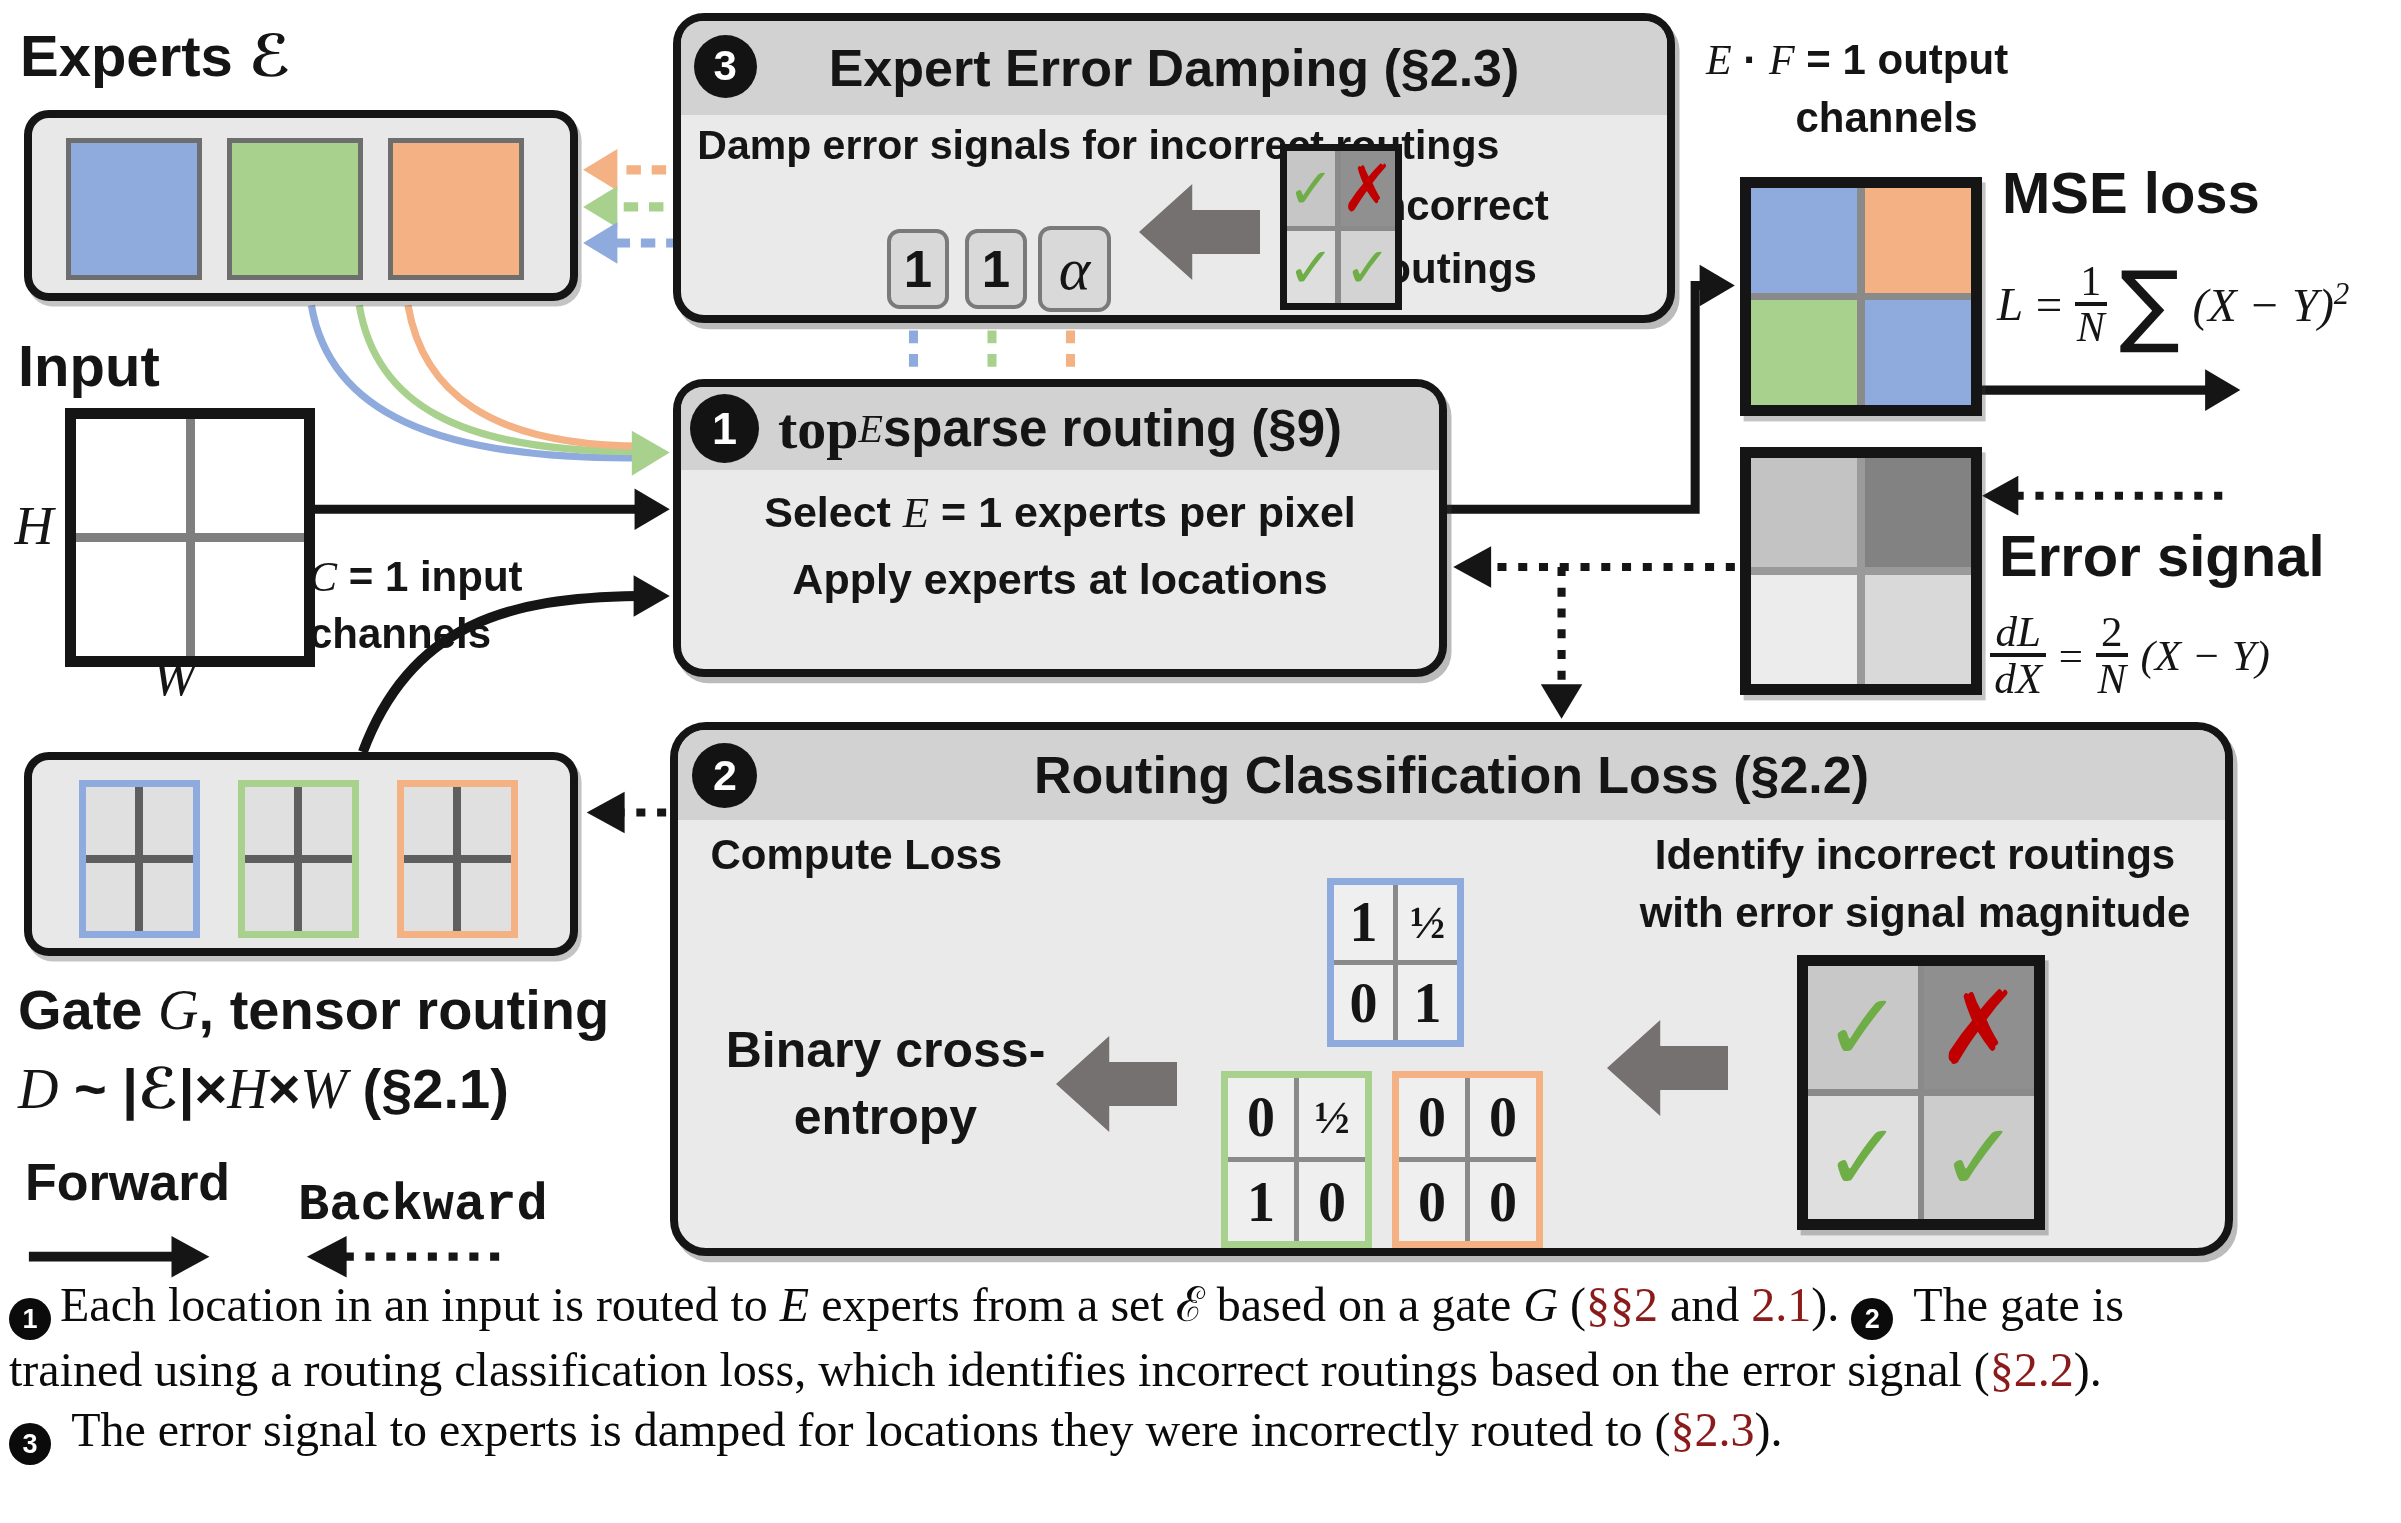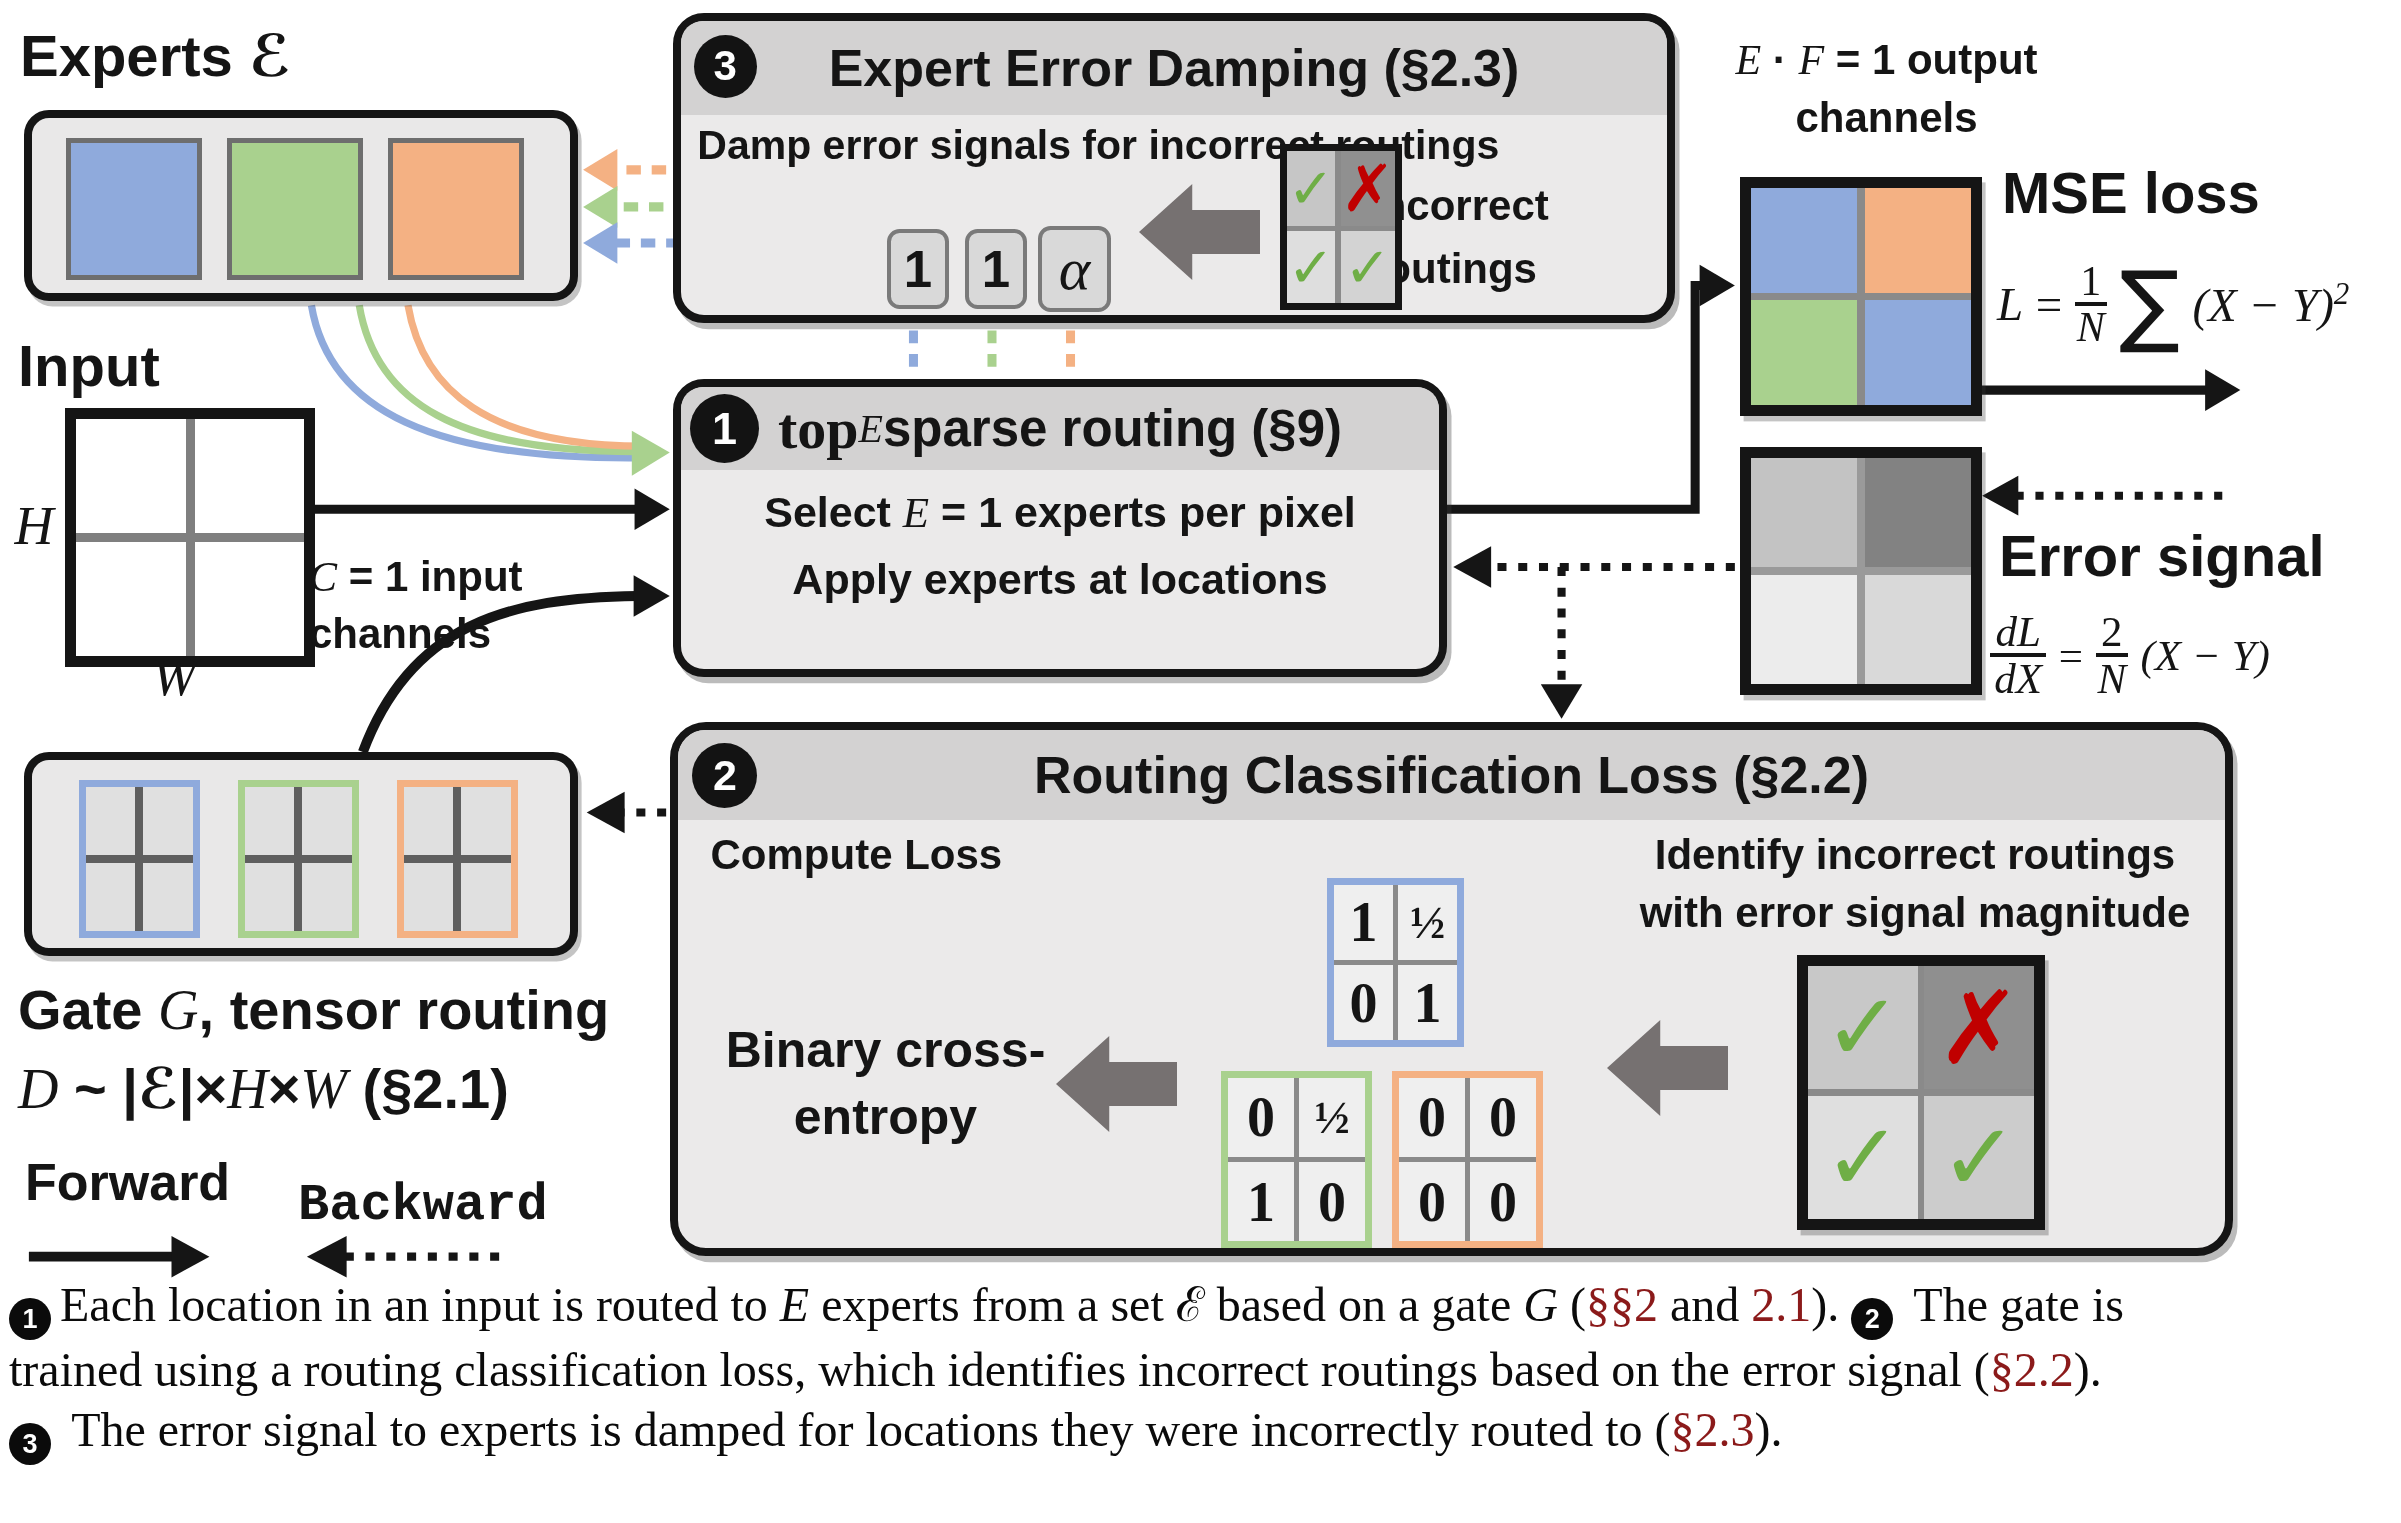--- a/index.html
+++ b/index.html
@@ -162,21 +162,21 @@
     </div>
     <div class="nbadge" style="left:9px;top:7.2px;width:69px;height:69px;font-size:45px;">
       <span>1</span>
     </div>
     <div class="abs lbl" style="left:0;top:101px;width:100%;text-align:center;font-size:43px;">
       <span>Select </span><span class="m">E</span><span> = 1 experts per pixel</span>
     </div>
     <div class="abs lbl" style="left:0;top:168px;width:100%;text-align:center;font-size:43px;">Apply experts at locations</div>
   </div>
 
-  <div class="abs lbl" style="left:1706px;top:36px;width:361px;text-align:center;font-size:42px;">
+  <div class="abs lbl" style="left:1706px;top:36px;width:361px;text-align:left;font-size:42px;">
     <span class="m">E</span><span> · </span><span class="m">F</span><span> = 1 output</span>
   </div>
   <div class="abs lbl" style="left:1706px;top:94px;width:361px;text-align:center;font-size:42px;">channels</div>
   <div class="g4" style="left:1740px;top:177px;width:220px;height:217px;border:11.7px solid #151515;background:#8a8a8a;gap:7.2px;box-shadow:3.6px 5.4px 0 rgba(60,60,60,0.3);">
     <div style="background:#8FAADC;"></div>
     <div style="background:#F4B183;"></div>
     <div style="background:#A9D18E;"></div>
     <div style="background:#8FAADC;"></div>
   </div>
   <div class="abs lbl" style="left:2002px;top:159px;font-size:58px;">MSE loss</div>

